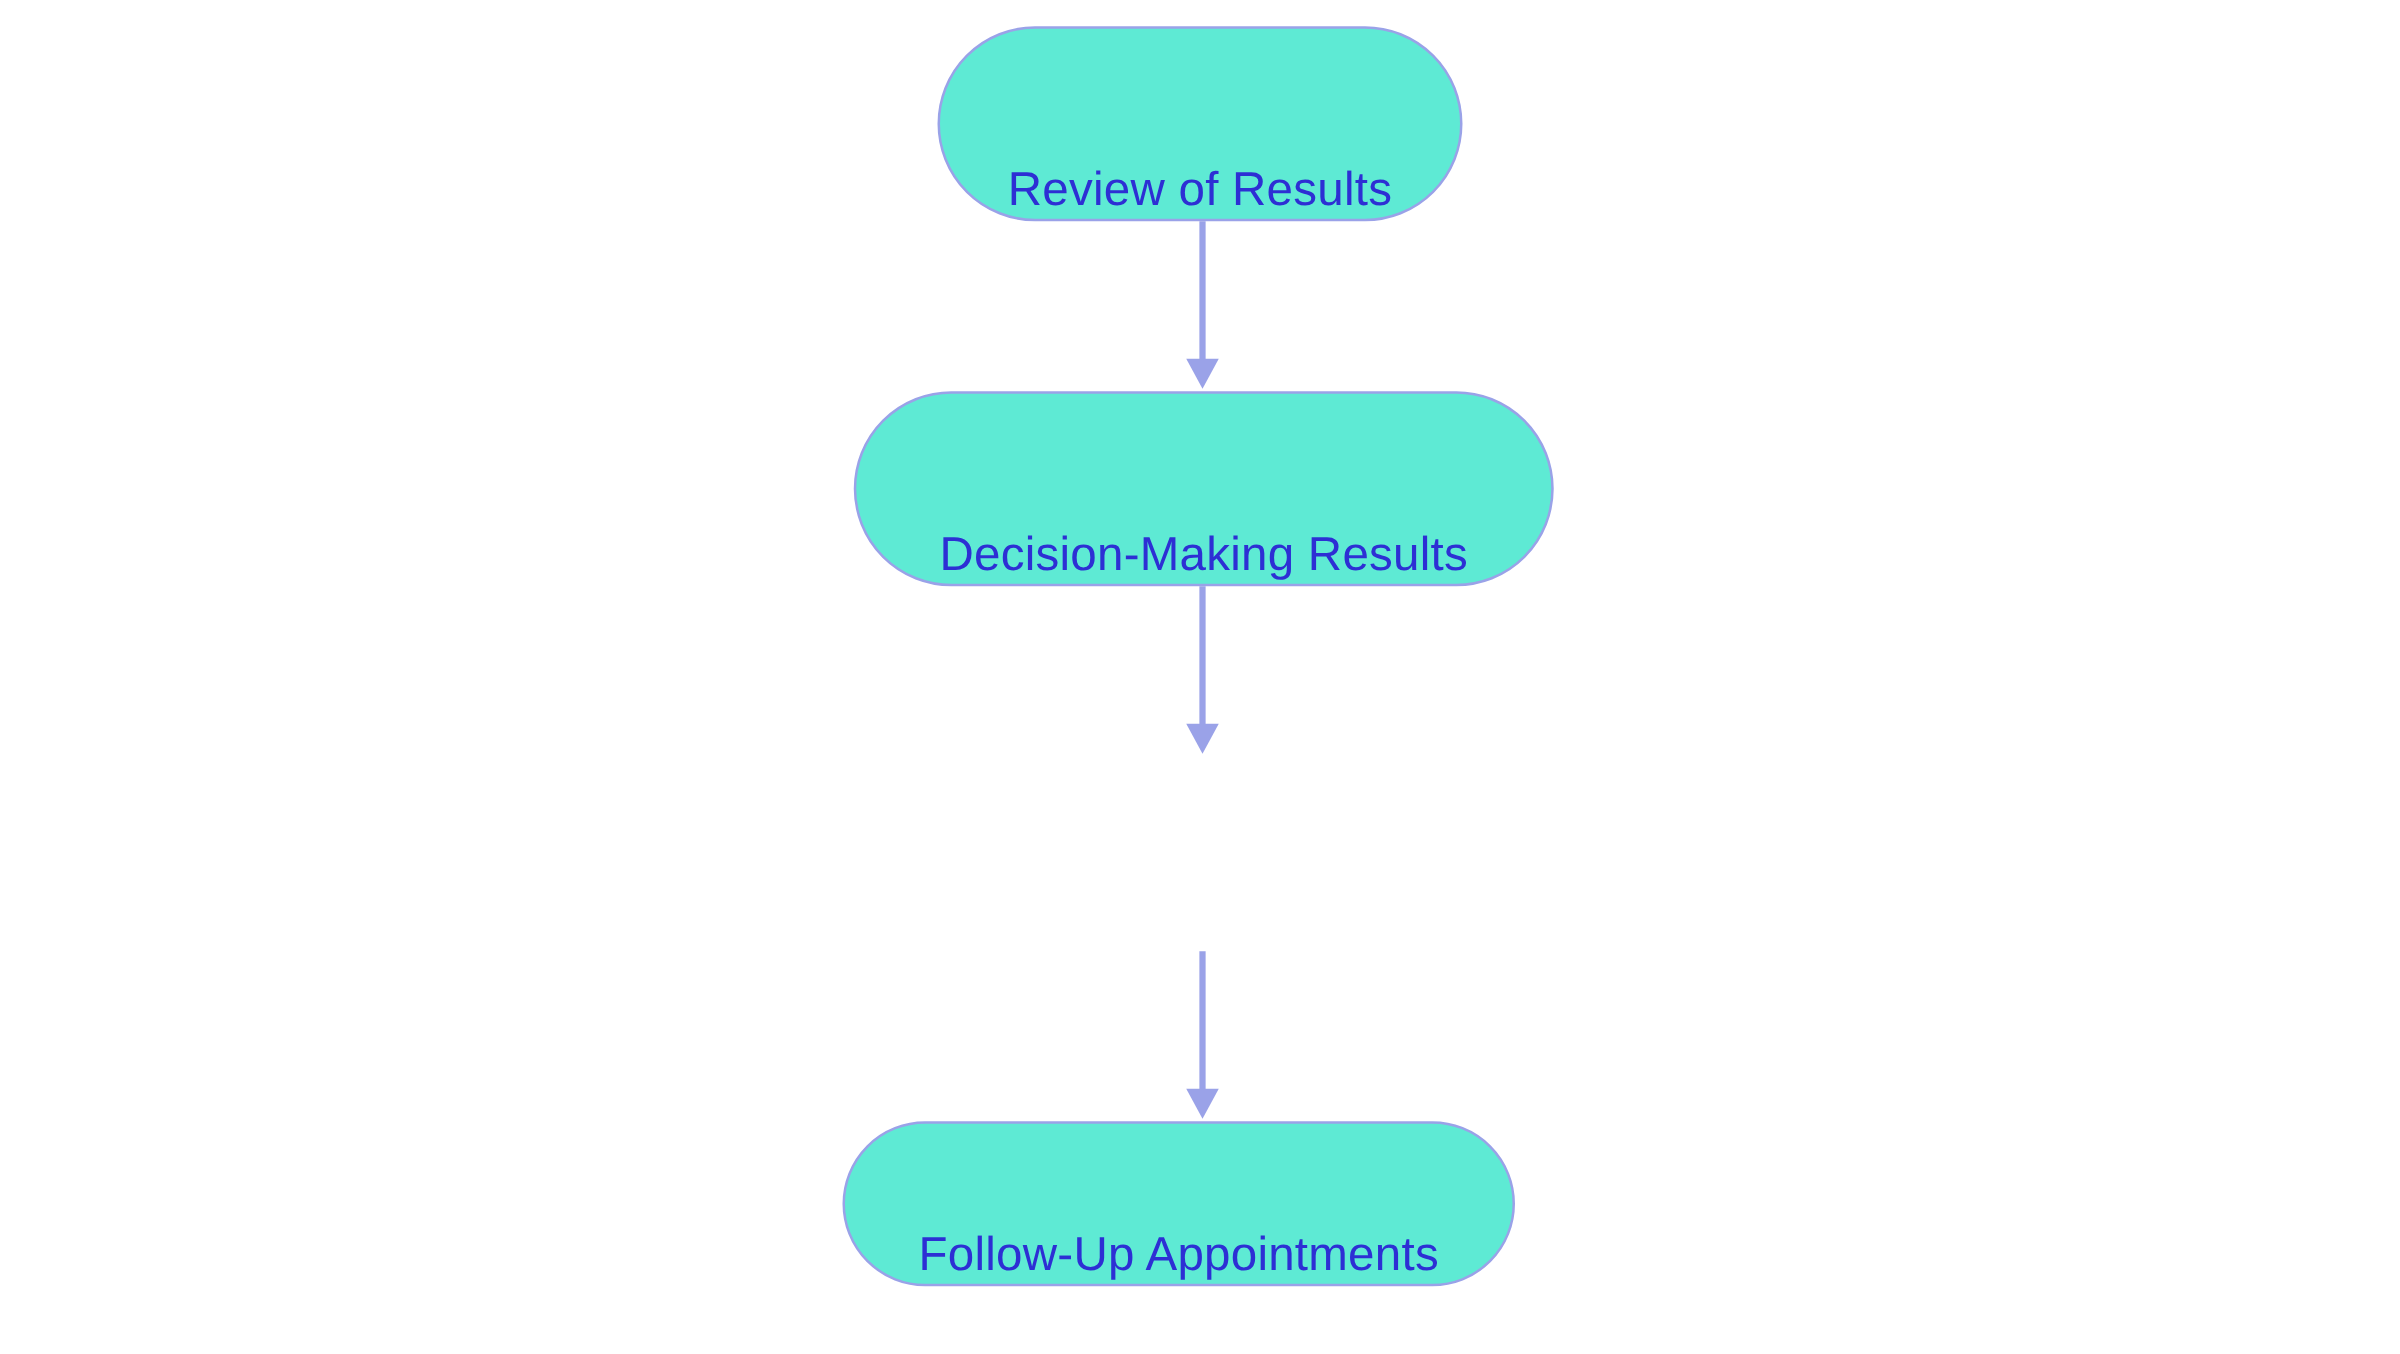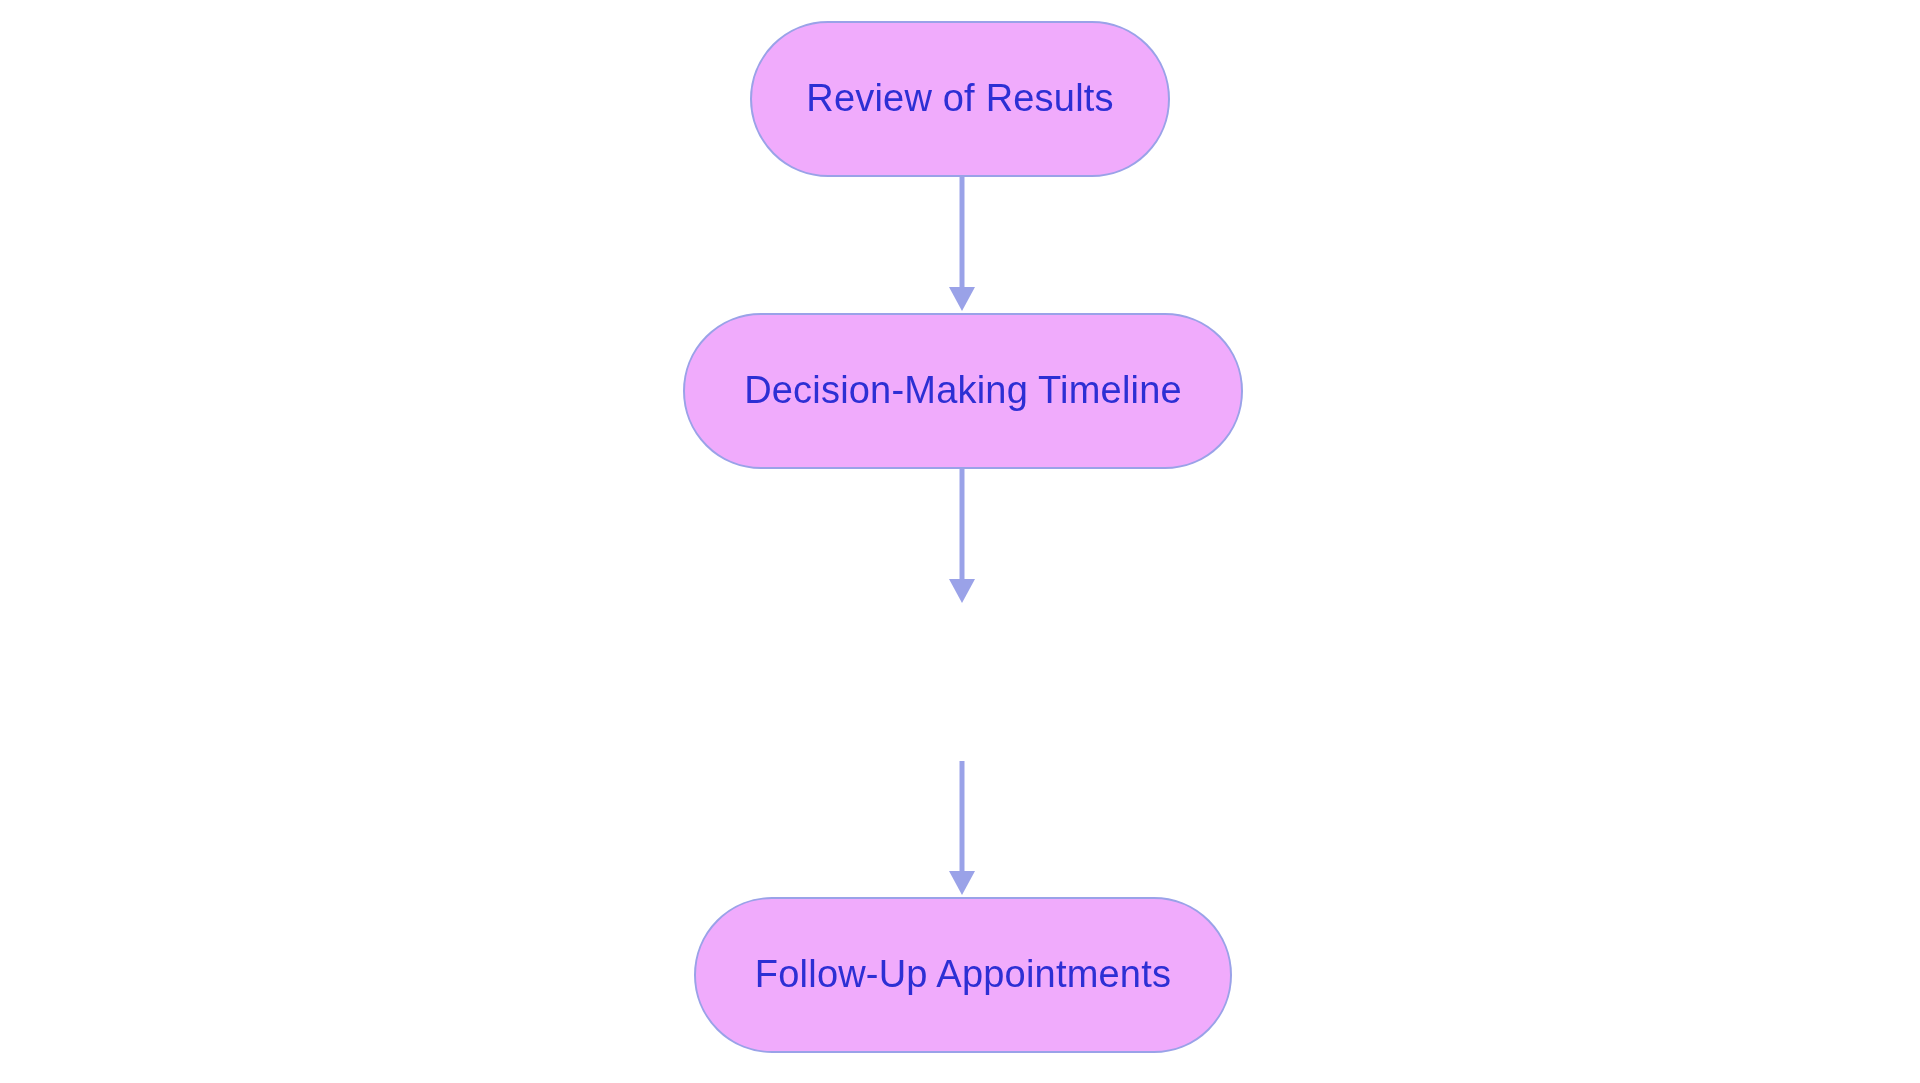--- a/index.html
+++ b/index.html
@@ -17,23 +17,23 @@
   #flowchart-canvas {
     position: relative;
     width: 1920px;
     height: 1083px;
     background: #ffffff;
   }
   .flow-node {
     position: absolute;
     box-sizing: border-box;
     display: flex;
-    align-items: center;
+    align-items: flex-end;
     justify-content: center;
-    background: #f0abfc;
+    background: #5eead4;
     border: 2px solid #9aa2e8;
     border-radius: 999px;
     text-align: center;
   }
   .flow-node-label {
     color: #2d2fd4;
     font-size: 38px;
     font-weight: 400;
     letter-spacing: 0.2px;
     line-height: 1.15;
@@ -74,21 +74,21 @@
       <line x1="12" y1="0" x2="12" y2="120" stroke="#9aa2e8" stroke-width="5"></line>
       <polygon points="12,134 -1,110 25,110" fill="#9aa2e8"></polygon>
     </svg>
   </div>
 
   <div class="flow-node" style="left:750px; top:21px; width:420px; height:156px;">
     <span class="flow-node-label">Review of Results</span>
   </div>
 
   <div class="flow-node" style="left:683px; top:313px; width:560px; height:156px;">
-    <span class="flow-node-label">Decision-Making Timeline</span>
+    <span class="flow-node-label">Decision-Making Results</span>
   </div>
 
 
-  <div class="flow-node" style="left:694px; top:897px; width:538px; height:156px;">
+  <div class="flow-node" style="left:674px; top:897px; width:538px; height:132px;">
     <span class="flow-node-label">Follow-Up Appointments</span>
   </div>
 
 </div>
 
 </body></html>

